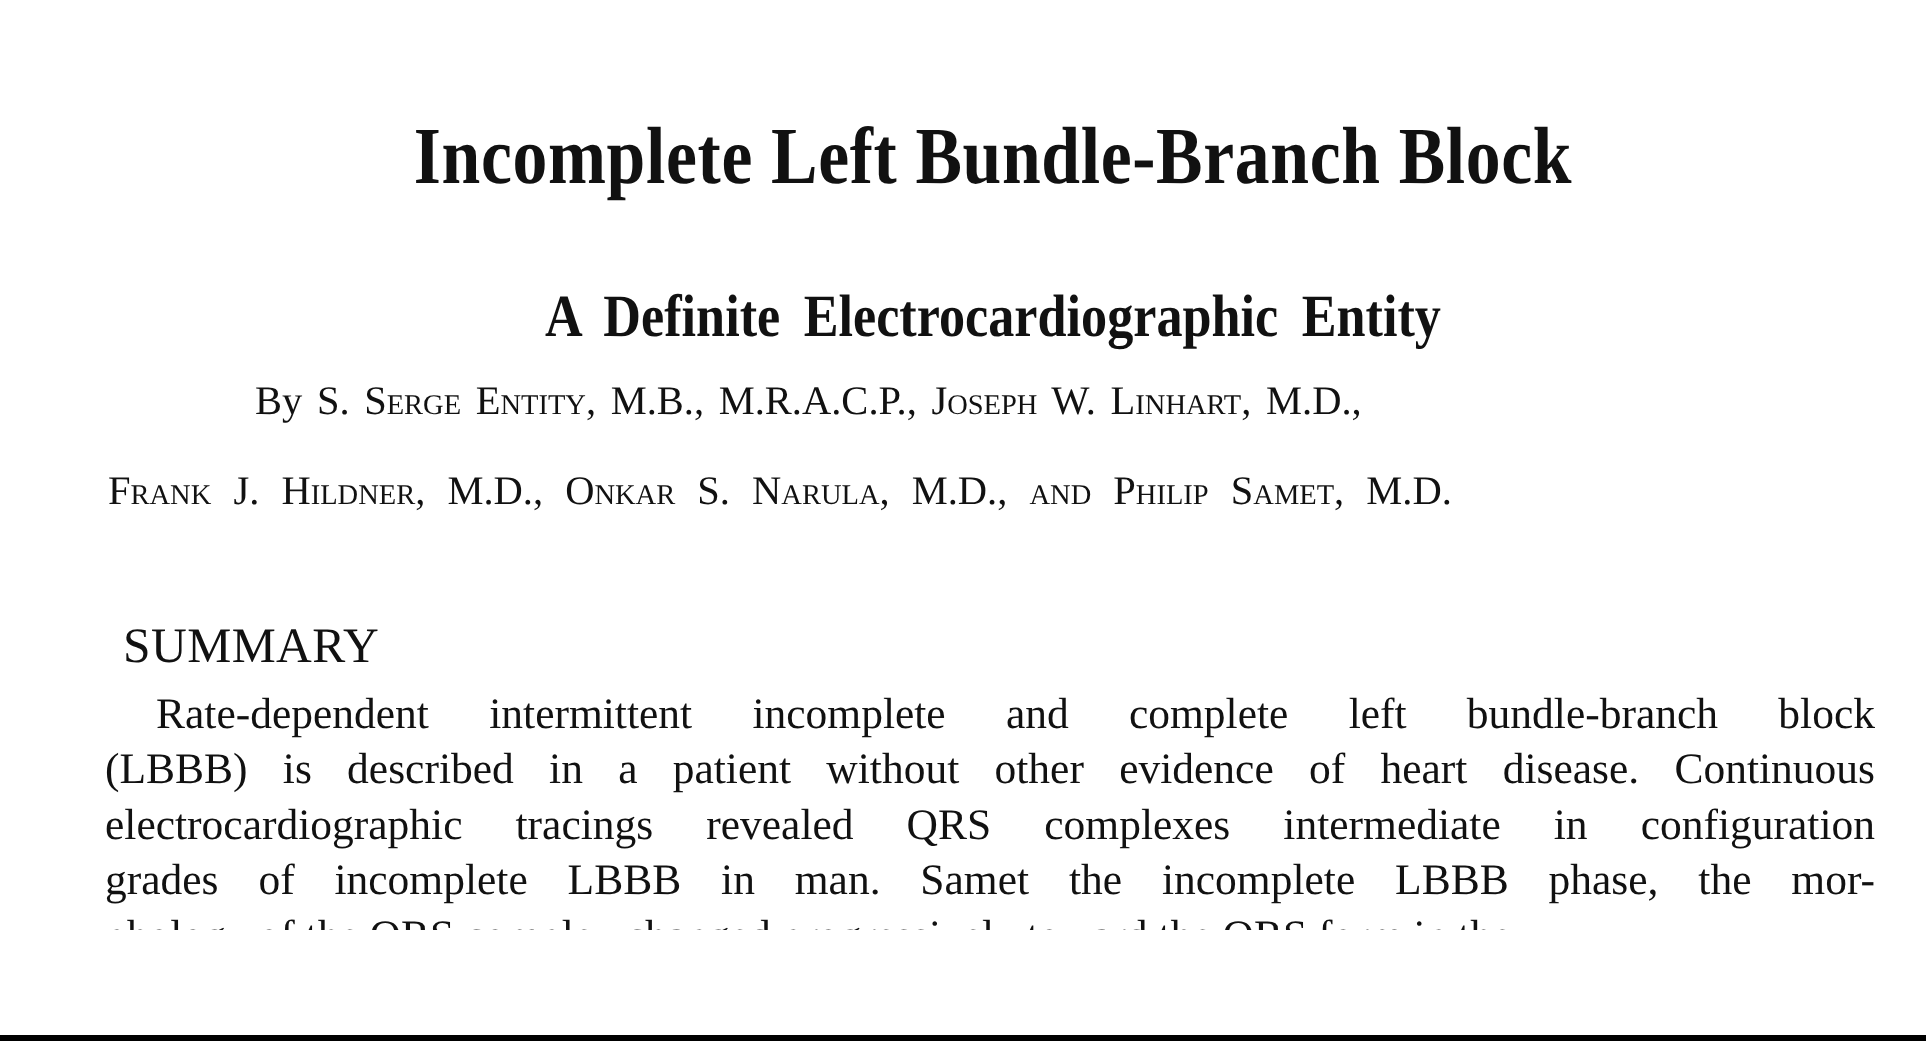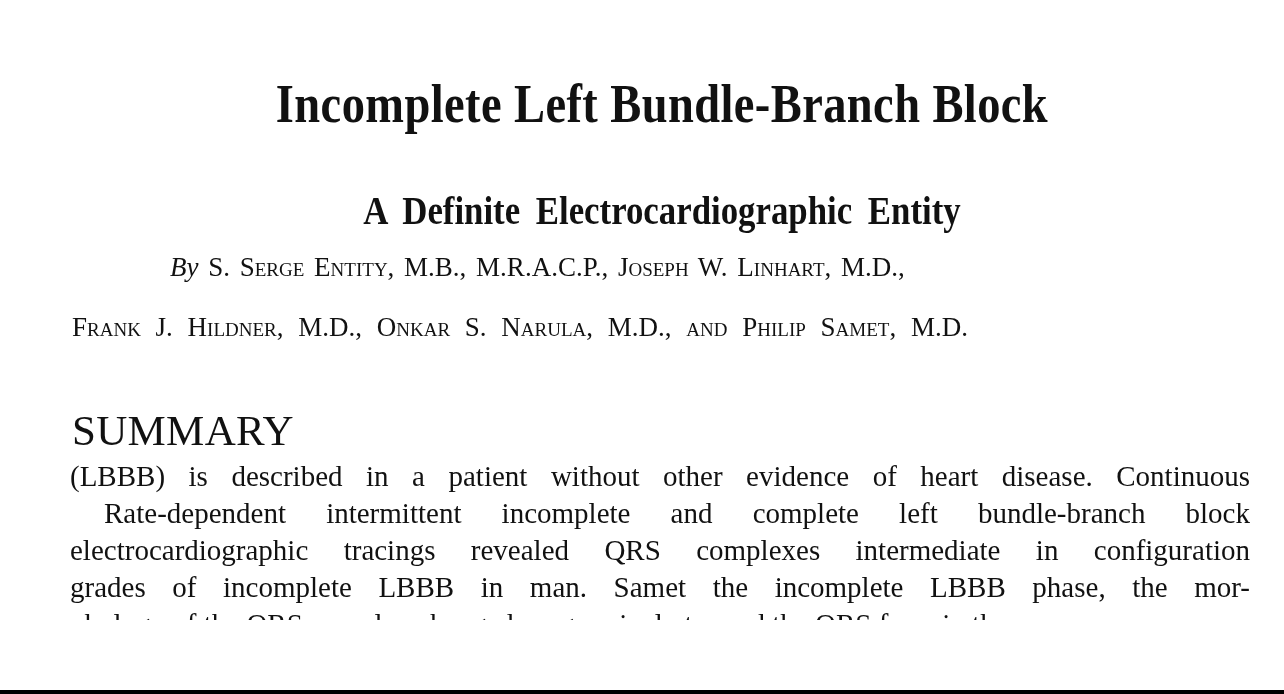--- a/index.html
+++ b/index.html
@@ -51,36 +51,35 @@
       white-space: nowrap;
     }
     .byline {
       position: absolute;
       font-size: 27px;
       line-height: 34px;
       white-space: nowrap;
       font-variant: small-caps;
     }
     .byline .by {
-      font-style: italic;
       font-variant: normal;
     }
     .byline-1 {
       left: 150px; top: 250px;
       word-spacing: 3px;
     }
     .byline-2 {
       left: 52px; top: 310px;
       word-spacing: 8px;
       text-align: center;
     }
     .section-heading {
       position: absolute;
-      left: 52px; top: 412px;
-      font-size: 43px;
+      left: 62px; top: 412px;
+      font-size: 33px;
       line-height: 38px;
       letter-spacing: 0.3px;
     }
     .summary {
       position: absolute;
       left: 50px; top: 458px;
       width: 1180px;
       font-size: 29px;
       line-height: 37px;
     }
@@ -121,22 +120,22 @@
   <div class="byline byline-1">
     <span class="by">By</span>
     <span>S. Serge Entity, M.B., M.R.A.C.P., Joseph W. Linhart, M.D.,</span>
   </div>
 
   <div class="byline byline-2">Frank J. Hildner, M.D., Onkar S. Narula, M.D., and Philip Samet, M.D.</div>
 
   <div class="section-heading">SUMMARY</div>
 
   <div class="summary">
+    <span class="line indent">Rate-dependent intermittent incomplete and complete left bundle-branch block</span>
     <span class="line">(LBBB) is described in a patient without other evidence of heart disease. Continuous</span>
-    <span class="line indent">Rate-dependent intermittent incomplete and complete left bundle-branch block</span>
     <span class="line">electrocardiographic tracings revealed QRS complexes intermediate in configuration</span>
     <span class="line">grades of incomplete LBBB in man. Samet the incomplete LBBB phase, the mor-</span>
     <span class="line cut">phology of the QRS complex changed progressively toward the QRS form in the</span>
   </div>
 
 </div>
 
 <div class="bottom-band"></div>
 
 </body></html>

